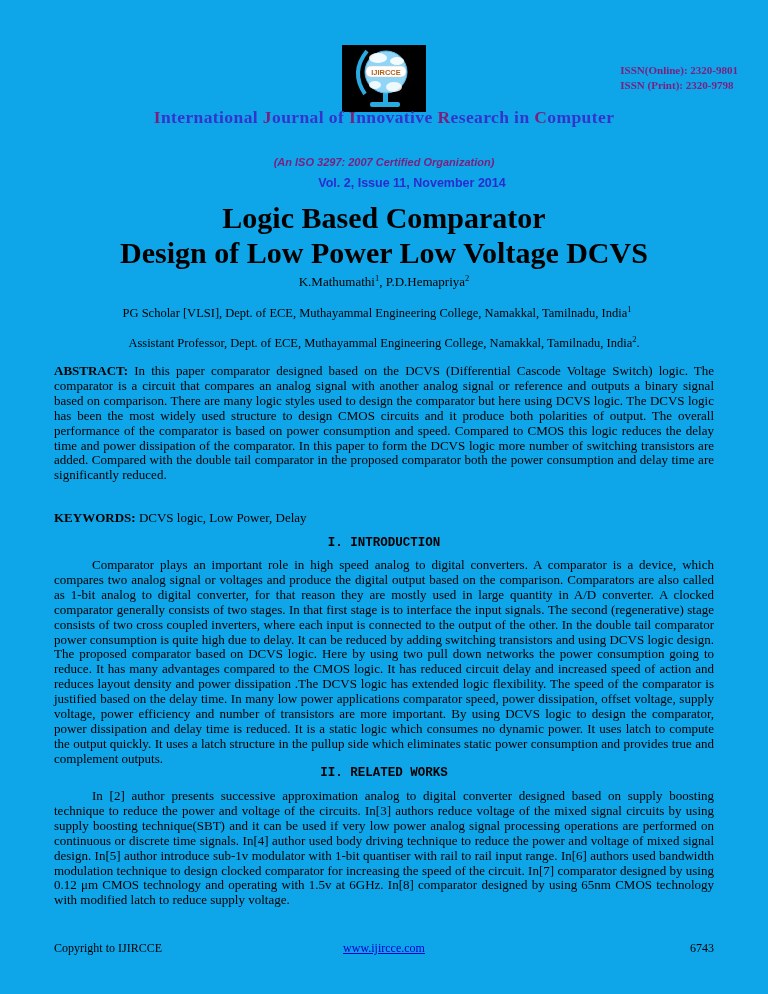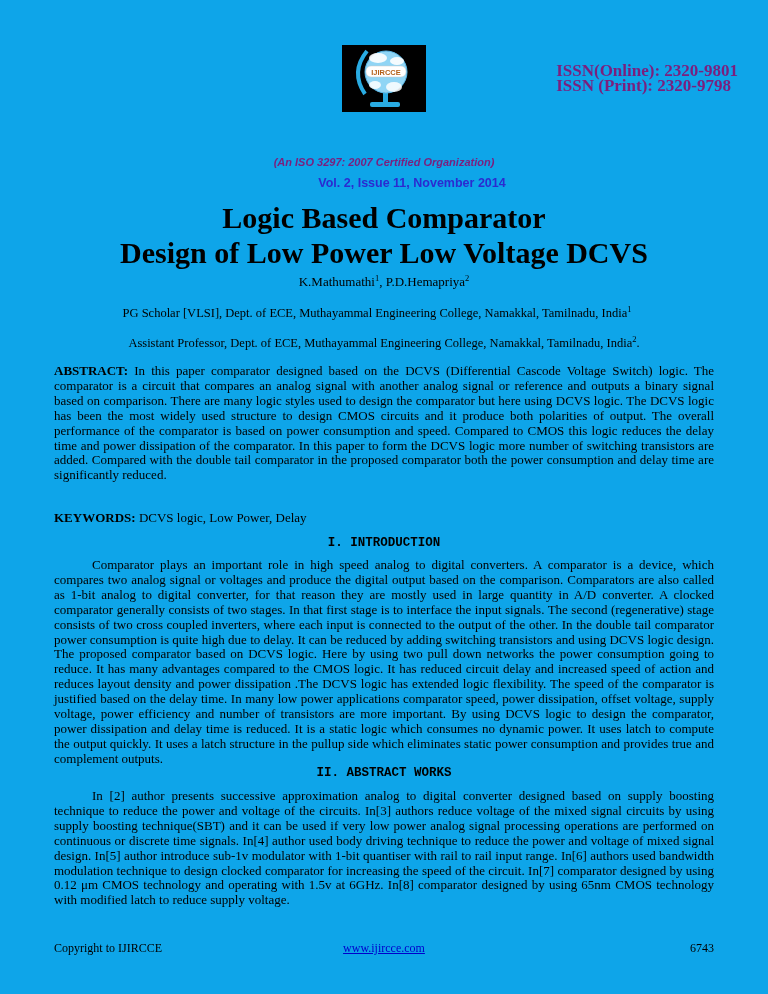--- a/index.html
+++ b/index.html
@@ -14,21 +14,21 @@
   }
   
   .logo-wrap{
     position:absolute;top:45px;left:0;width:100%;
     display:flex;justify-content:center;
   }
   .logo{width:84px;height:67px;display:block;}
   .issn-block{
     position:absolute;top:63px;right:30px;
     font-family:"Liberation Serif",serif;
-    font-weight:bold;font-size:17px;line-height:15px;
+    font-weight:bold;font-size:11px;line-height:15px;
     color:#7B1F7E;text-align:left;
   }
   .journal-title{
     position:absolute;top:107px;left:0;width:100%;
     text-align:center;
     font-family:"Liberation Serif","DejaVu Serif",serif;
     font-weight:bold;font-size:17.5px;line-height:21px;
     letter-spacing:0.4px;
   }
   .journal-title .c{color:#7B1F7E;}
@@ -122,20 +122,21 @@
       <text x="44" y="29.5" text-anchor="middle" font-family="Liberation Sans, sans-serif" font-size="7.5" font-weight="bold" fill="#B4601A">IJIRCCE</text>
     </svg>
   </div>
 
   <div class="issn-block">
     <div>ISSN(Online): 2320-9801</div>
     <div>ISSN (Print):  2320-9798</div>
   </div>
 
   <div class="journal-title">
+    <div><span class="c">I</span><span class="b">nternational </span><span class="c">J</span><span class="b">ournal of </span><span class="c">I</span><span class="b">nnovative </span><span class="c">R</span><span class="b">esearch in </span><span class="c">C</span><span class="b">omputer</span></div>
   </div>
 
   <div class="iso-line">(An ISO 3297: 2007 Certified Organization)</div>
   <div class="vol-line">Vol. 2, Issue 11, November 2014</div>
 
   <div class="paper-title">
     <div>Logic Based Comparator</div>
     <div>Design of Low Power Low Voltage DCVS</div>
   </div>
 
@@ -144,21 +145,21 @@
   <div class="affil1"><span>PG Scholar [VLSI], Dept. of ECE, Muthayammal Engineering College, Namakkal, Tamilnadu, India</span><sup>1</sup></div>
   <div class="affil2"><span>Assistant Professor, Dept. of ECE, Muthayammal Engineering College, Namakkal, Tamilnadu, India</span><sup>2</sup><span>.</span></div>
 
   <div class="bodyblock abstract"><b>ABSTRACT:</b><span> In this paper comparator designed based on the DCVS (Differential Cascode Voltage Switch) logic. The comparator is a circuit that compares an analog signal with another analog signal or reference and outputs a binary signal based on comparison. There are many logic styles used to design the comparator but here using DCVS logic. The DCVS logic has been the most widely used structure to design CMOS circuits and it produce both polarities of output. The overall performance of the comparator is based on power consumption and speed. Compared to CMOS this logic reduces the delay time and power dissipation of the comparator. In this paper to form the DCVS logic more number of switching transistors are added. Compared with the double tail comparator in the proposed comparator both the power consumption and delay time are significantly reduced.</span></div>
 
   <div class="bodyblock keywords"><b>KEYWORDS:</b><span> DCVS logic, Low Power, Delay</span></div>
 
   <div class="sec-heading h-intro">I. INTRODUCTION</div>
   <div class="bodyblock p-intro indent">Comparator plays an important role in high speed analog to digital converters. A comparator is a device, which compares two analog signal or voltages and produce the digital output based on the comparison. Comparators are also called as 1-bit analog to digital converter, for that reason they are mostly used in large quantity in A/D converter. A clocked comparator generally consists of two stages. In that first stage is to interface the input signals. The second (regenerative) stage consists of two cross coupled inverters, where each input is connected to the output of the other. In the double tail comparator power consumption is quite high due to delay. It can be reduced by adding switching transistors and using DCVS logic design. The proposed comparator based on DCVS logic. Here by using two pull down networks the power consumption going to reduce. It has many advantages compared to the CMOS logic. It has reduced circuit delay and increased speed of action and reduces layout density and power dissipation .The DCVS logic has extended logic flexibility. The speed of the comparator is justified based on the delay time. In many low power applications comparator speed, power dissipation, offset voltage, supply voltage, power efficiency and number of transistors are more important. By using DCVS logic to design the comparator, power dissipation and delay time is reduced. It is a static logic which consumes no dynamic power. It uses latch to compute the output quickly. It uses a latch structure in the pullup side which eliminates static power consumption and provides true and complement outputs.</div>
 
-  <div class="sec-heading h-related">II. ABSTRACT WORKS</div>
+  <div class="sec-heading h-related">II. RELATED WORKS</div>
   <div class="bodyblock p-related indent">In [2] author presents successive approximation analog to digital converter designed based on supply boosting technique to reduce the power and voltage of the circuits. In[3] authors reduce voltage of the mixed signal circuits by using supply boosting technique(SBT) and it can be used if very low power analog signal processing operations are performed on continuous or discrete time signals. In[4] author used body driving technique to reduce the power and voltage of mixed signal design. In[5] author introduce sub-1v modulator with 1-bit quantiser with rail to rail input range. In[6] authors used bandwidth modulation technique to design clocked comparator for increasing the speed of the circuit. In[7] comparator designed by using 0.12 μm CMOS technology and operating with 1.5v at 6GHz. In[8] comparator designed by using 65nm CMOS technology with modified latch to reduce supply voltage.</div>
 
   <div class="footer">
     <span class="fl">Copyright to IJIRCCE</span>
     <span class="fc"><a>www.ijircce.com</a></span>
     <span class="fr">6743</span>
   </div>
 
 </div>
 

